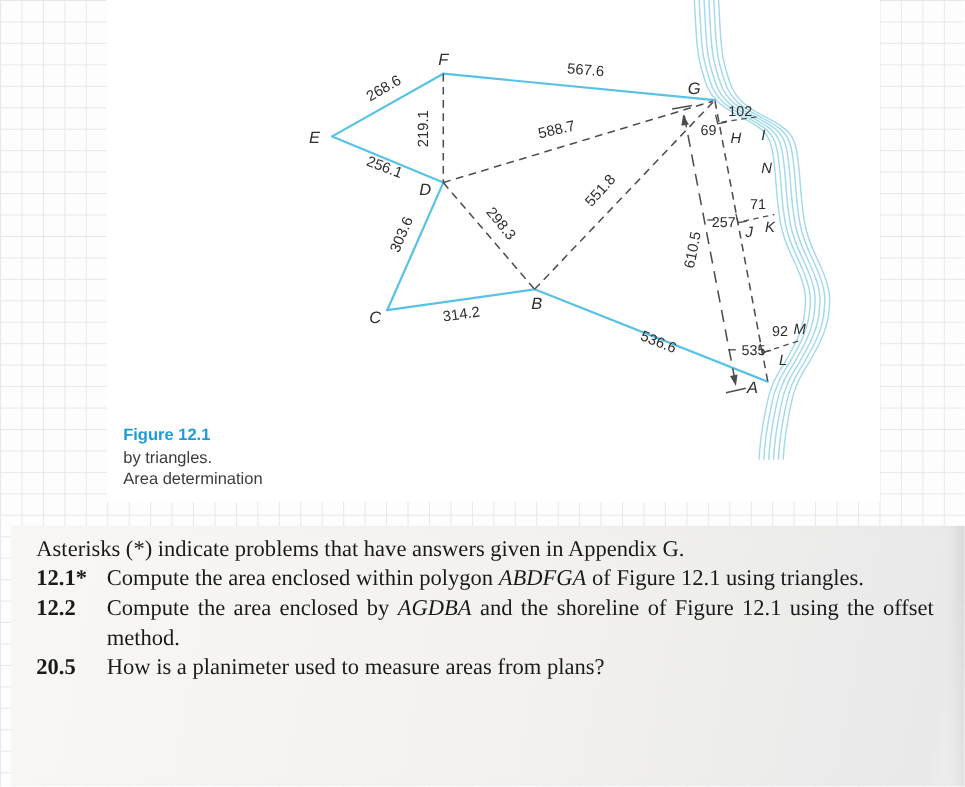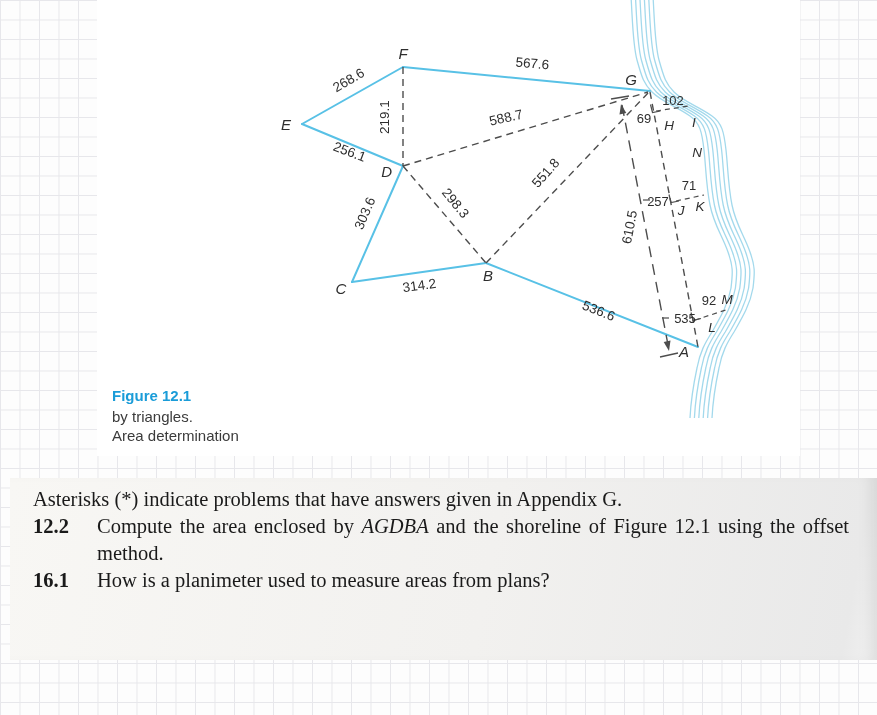--- a/index.html
+++ b/index.html
@@ -6,21 +6,21 @@
   body{width:877px;height:715px;position:relative;overflow:hidden;
        font-family:"Liberation Serif",serif;background:#ffffff;}
   
   .grid-bg{position:absolute;inset:0;background-color:#fdfdfd;
     background-image:linear-gradient(#e7e7eb 1px,transparent 1px),
                      linear-gradient(90deg,#e7e7eb 1px,transparent 1px);
     background-size:19.5px 19.5px;}
   
   .figure-page{position:absolute;left:97px;top:0;width:703px;height:456px;background:#ffffff;}
   
-  .problems-page{position:absolute;left:10px;top:478px;width:867px;height:182px;
+  .problems-page{position:absolute;left:10px;top:478px;width:867px;height:237px;
     background:linear-gradient(100deg,#f8f7f4 0%,#f2f1ef 55%,#e9e9e9 96%,#f2f2f2 100%);
     box-shadow:inset -14px 0 16px -10px rgba(0,0,0,0.10);
     box-sizing:border-box;padding:8px 28px 0 23px;color:#1a1a1a;}
   .fig-svg{position:absolute;left:0;top:0;pointer-events:none;}
   .caption{position:absolute;left:112px;top:358px;width:170px;
     font-family:"Liberation Sans",sans-serif;font-size:15px;line-height:19px;color:#3b3b3b;margin-top:28px;}
   .caption .cap-label{font-weight:bold;margin-bottom:2px;}
   
   text{font-family:"Liberation Sans",sans-serif;fill:#2e2e2e;}
   .dist{font-size:13.5px;}
@@ -135,24 +135,28 @@
 
 <div class="caption">
   <div class="cap-label" style="color:#1a9cd8">Figure 12.1</div>
   <div>by triangles.</div>
   <div>Area determination</div>
 </div>
 
 <div class="problems-page">
   <div class="intro">Asterisks (*) indicate problems that have answers given in Appendix G.</div>
 
+  <div class="prob-row">
+    <span class="prob-num">12.1*</span>
+    <span class="prob-body"><span>Compute the area enclosed within polygon </span><i>ABDFGA</i><sup></sup><span> of Figure 12.1 using triangles.</span></span>
+  </div>
 
   <div class="prob-row">
     <span class="prob-num">12.2</span>
     <span class="prob-body"><span>Compute the area enclosed by </span><i>AGDBA</i><sup></sup><span> and the shoreline of Figure 12.1 using the offset method.</span></span>
   </div>
 
   <div class="prob-row">
-    <span class="prob-num">16.1</span>
+    <span class="prob-num">20.5</span>
     <span class="prob-body"><span>How is a planimeter used to measure areas from plans?</span><i></i><sup></sup><span></span></span>
   </div>
 
 </div>
 
 </body></html>

